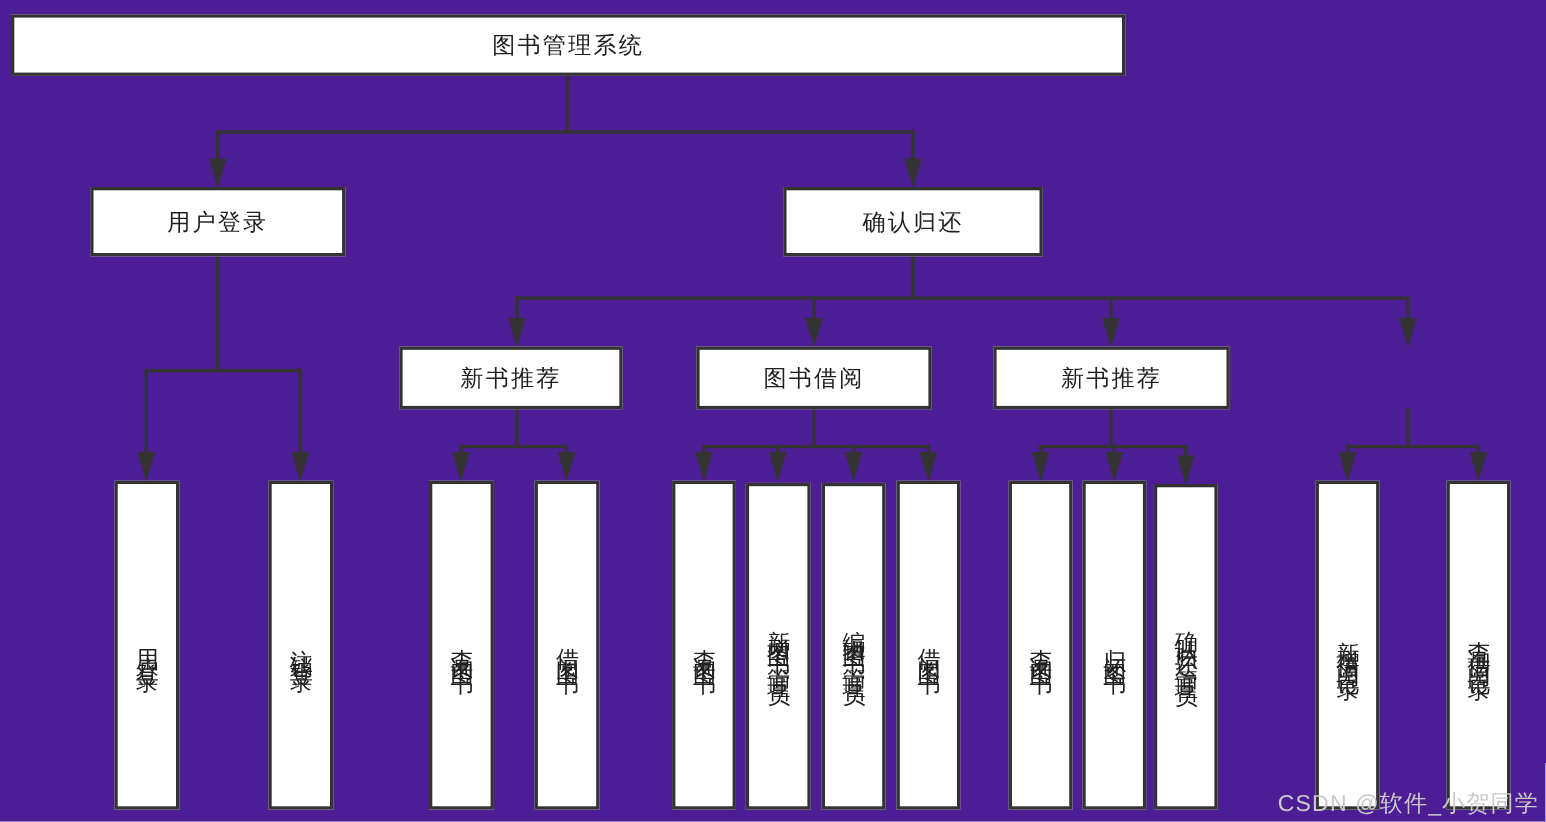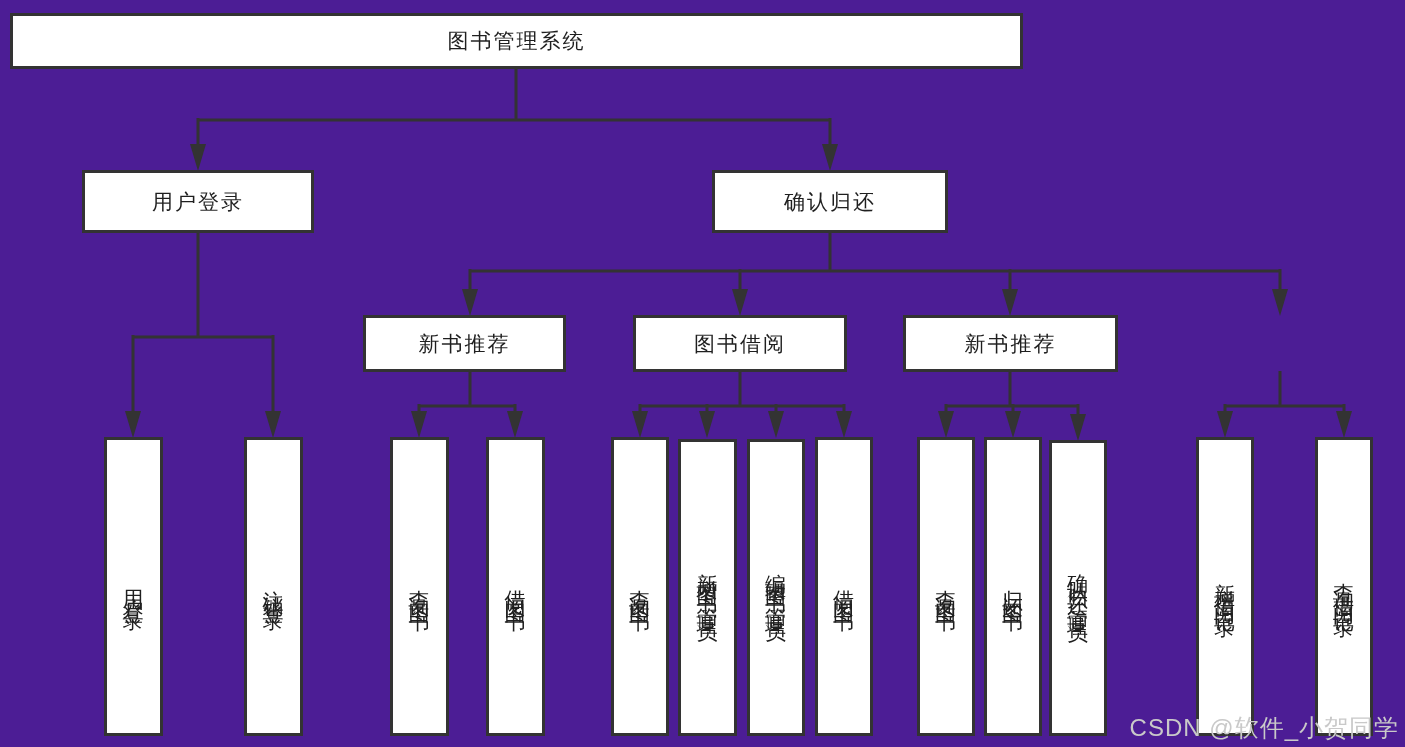--- a/index.html
+++ b/index.html
@@ -38,21 +38,21 @@
     text-orientation: mixed;
     font-size: 21px;
     letter-spacing: 7px;
     line-height: 1;
     white-space: nowrap;
   }
   .watermark {
     position: absolute;
     right: 6px;
     bottom: 3px;
-    font-size: 24px;
+    font-size: 21px;
     color: #c9c9c9;
     letter-spacing: 1px;
     z-index: 5;
     white-space: nowrap;
   }
 </style>
 </head>
 <body>
 
 <div id="canvas">

